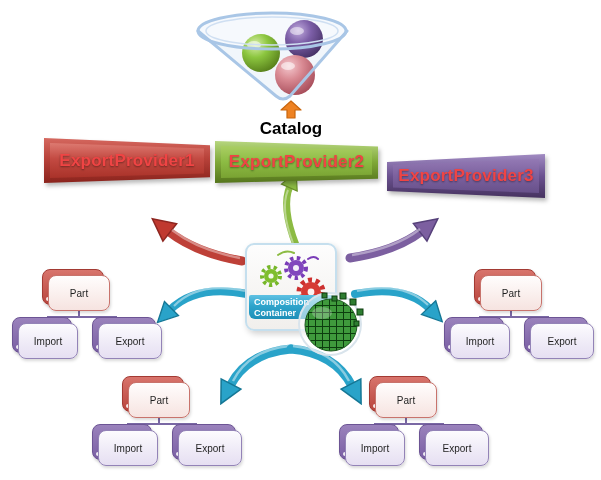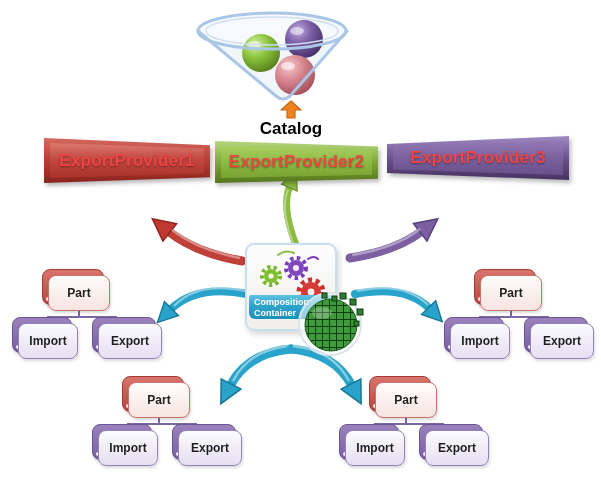--- a/index.html
+++ b/index.html
@@ -30,21 +30,21 @@
   
   .pgroup{position:absolute;width:162px;height:100px;z-index:2;}
   .node{position:absolute;height:36px;}
   .node .back{position:absolute;inset:0;transform:translate(-6px,-6px);border-radius:8px;
     box-shadow:1px 2px 3px rgba(0,0,0,.2);}
   .back.redb{background:linear-gradient(180deg,#d8746c,#b9453d);border:1px solid #a33a33;}
   .back.purpleb{background:linear-gradient(180deg,#9a82bc,#7a5fa4);border:1px solid #6c5494;}
   .node .back::after{content:"";position:absolute;left:3px;bottom:3px;width:4px;height:4px;
     border-radius:50%;background:rgba(255,255,255,.9);}
   .node .front{position:absolute;inset:0;border-radius:8px;display:flex;align-items:center;
-    justify-content:center;font-size:12px;font-weight:700;color:#1f1f1f;
+    justify-content:center;font-size:10px;font-weight:400;color:#1f1f1f;
     box-shadow:1px 2px 3px rgba(0,0,0,.15);}
   .front.partf{background:linear-gradient(180deg,#fffdfd 0%,#faefed 55%,#f6e3e0 100%);border:1.5px solid #c8736c;}
   .front.ief{background:linear-gradient(180deg,#fcfbfe 0%,#efebf7 55%,#e6dff2 100%);border:1.5px solid #9383b7;}
   .node.np{left:30px;top:8px;width:62px;}
   .node.ni{left:0;top:56px;width:60px;}
   .node.ne{left:66px;top:56px;width:64px;margin-left:14px;}
 
   
   .ccard{position:absolute;left:245px;top:243px;width:88px;height:84px;z-index:3;
     background:linear-gradient(180deg,#fdfdfd,#f1efec);border:2px solid #c5dfee;border-radius:9px;
@@ -163,21 +163,21 @@
   <div class="banner" id="b1" style="left:44px;top:138px;width:166px;height:45px;">
     <div class="shape"></div>
     <div class="face"></div>
     <div class="blabel">ExportProvider1</div>
   </div>
   <div class="banner" id="b2" style="left:215px;top:141px;width:163px;height:42px;">
     <div class="shape"></div>
     <div class="face"></div>
     <div class="blabel">ExportProvider2</div>
   </div>
-  <div class="banner" id="b3" style="left:387px;top:136px;width:182px;height:44px;text-align:right;">
+  <div class="banner" id="b3" style="left:387px;top:154px;width:158px;height:44px;text-align:right;">
     <div class="shape"></div>
     <div class="face"></div>
     <div class="blabel">ExportProvider3</div>
   </div>
 
   <div class="ccard">
     <svg class="cgears" width="82" height="58" viewBox="0 0 82 58">
       <path d="M28,8 Q36,2 44,6" fill="none" stroke="#8cbb43" stroke-width="2" stroke-linecap="round"></path>
       <path d="M58,12 Q64,8 68,12" fill="none" stroke="#7a3db8" stroke-width="2" stroke-linecap="round"></path>
       <circle cx="46" cy="21" r="10" fill="none" stroke="#7a3db8" stroke-width="4" stroke-dasharray="3.4 3.4"></circle>

